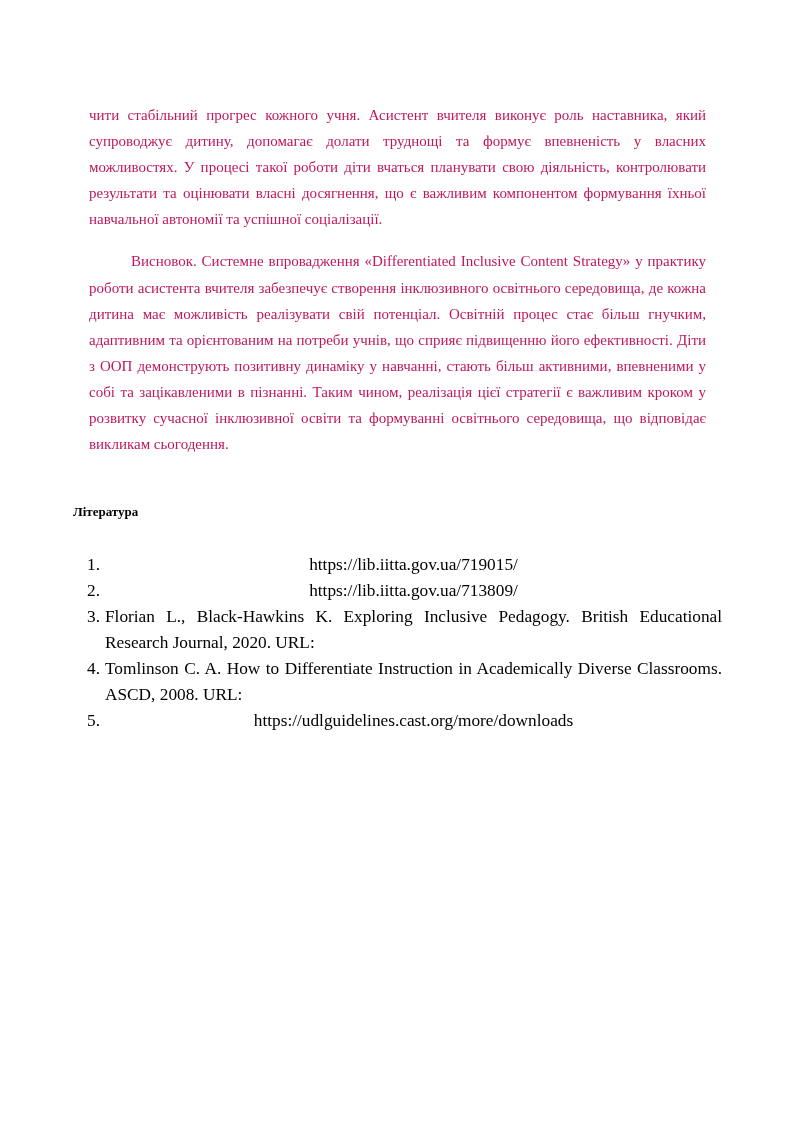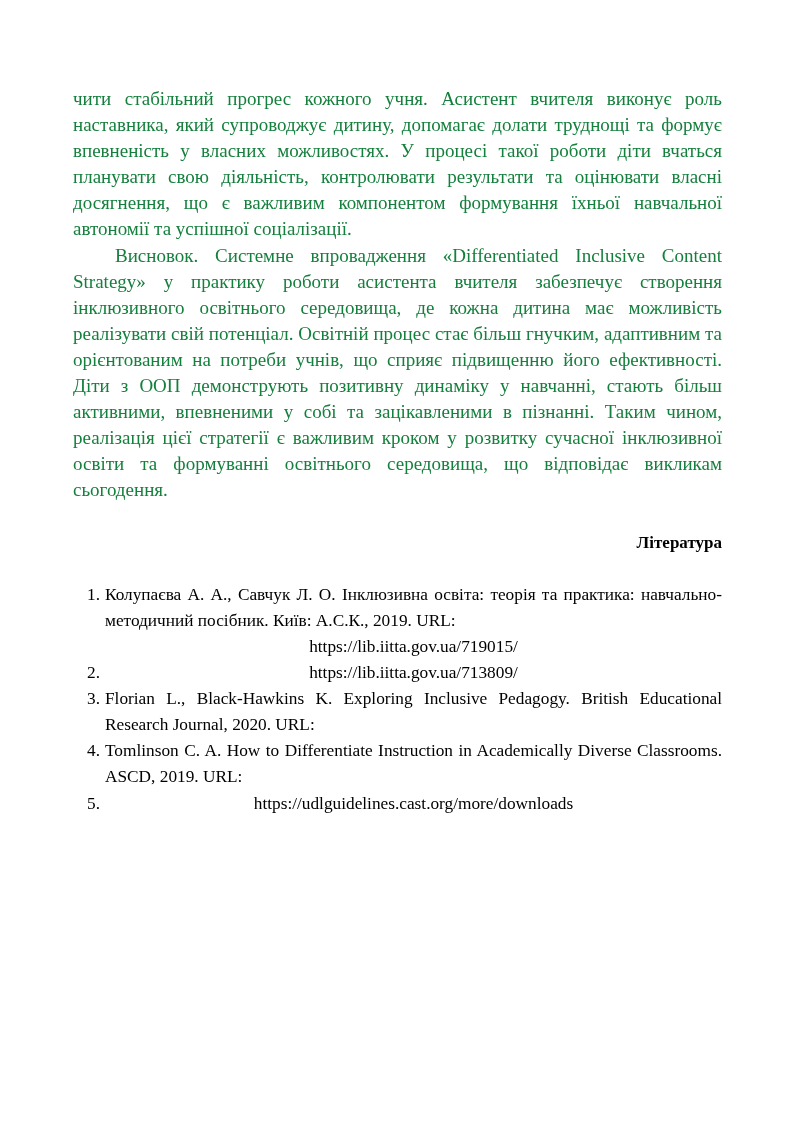--- a/index.html
+++ b/index.html
@@ -19,40 +19,40 @@
     font-family: "Liberation Serif", "DejaVu Serif", serif;
     color: #000000;
   }
   .content {
     position: absolute;
     left: 73px;
     top: 86px;
     width: 649px;
   }
   .para {
-    margin: 0;
-    font-size: 19px;
+    margin: 16px;
+    font-size: 15px;
     line-height: 26.1px;
     text-align: justify;
     text-justify: inter-word;
     hyphens: none;
-    color: #15803d;
+    color: #be185d;
   }
   .para-indent {
     text-indent: 42px;
   }
   .bold-lead {
     font-weight: normal;
   }
   .heading {
     margin: 0;
-    font-size: 17px;
+    font-size: 13px;
     line-height: 26.1px;
     font-weight: bold;
-    text-align: right;
+    text-align: left;
     color: #000000;
   }
   .spacer-line {
     height: 26.1px;
   }
   .ref-list {
     margin: 0;
     padding: 0;
     list-style: none;
   }
@@ -96,37 +96,36 @@
     <div class="spacer-line"></div>
 
     <p class="heading">Література</p>
 
     <div class="spacer-line"></div>
 
     <ol class="ref-list">
 
       <li class="ref-item">
         <span class="ref-num">1.</span>
-        <span class="ref-text">Колупаєва А. А., Савчук Л. О. Інклюзивна освіта: теорія та практика: навчально-методичний посібник. Київ: А.С.К., 2019. URL:</span>
         <span class="url-line">https://lib.iitta.gov.ua/719015/</span>
       </li>
 
       <li class="ref-item">
         <span class="ref-num">2.</span>
         <span class="url-line">https://lib.iitta.gov.ua/713809/</span>
       </li>
 
       <li class="ref-item">
         <span class="ref-num">3.</span>
         <span class="ref-text">Florian L., Black-Hawkins K. Exploring Inclusive Pedagogy. British Educational Research Journal, 2020. URL:</span>
       </li>
 
       <li class="ref-item">
         <span class="ref-num">4.</span>
-        <span class="ref-text">Tomlinson C. A. How to Differentiate Instruction in Academically Diverse Classrooms. ASCD, 2019. URL:</span>
+        <span class="ref-text">Tomlinson C. A. How to Differentiate Instruction in Academically Diverse Classrooms. ASCD, 2008. URL:</span>
       </li>
 
       <li class="ref-item">
         <span class="ref-num">5.</span>
         <span class="url-line">https://udlguidelines.cast.org/more/downloads</span>
       </li>
 
     </ol>
 
   </div>

